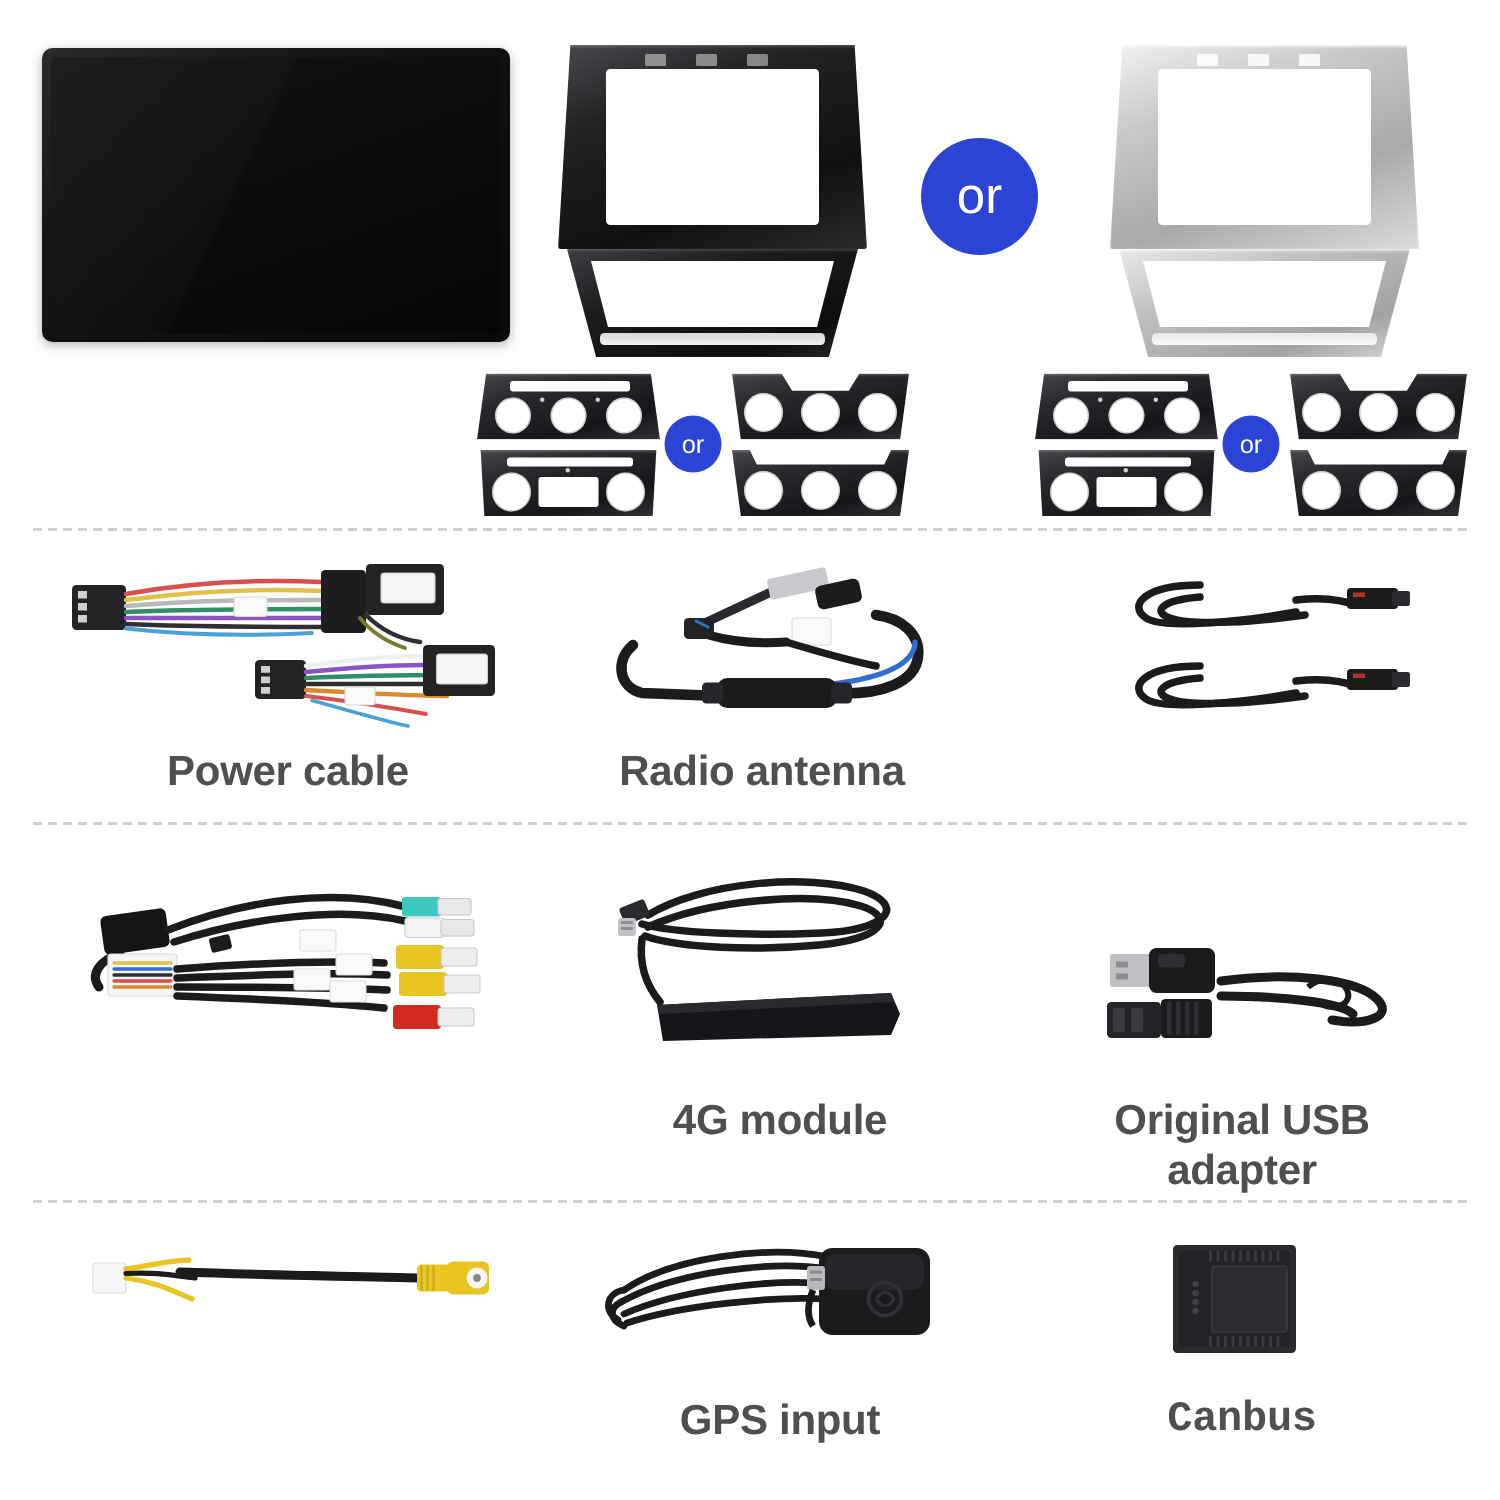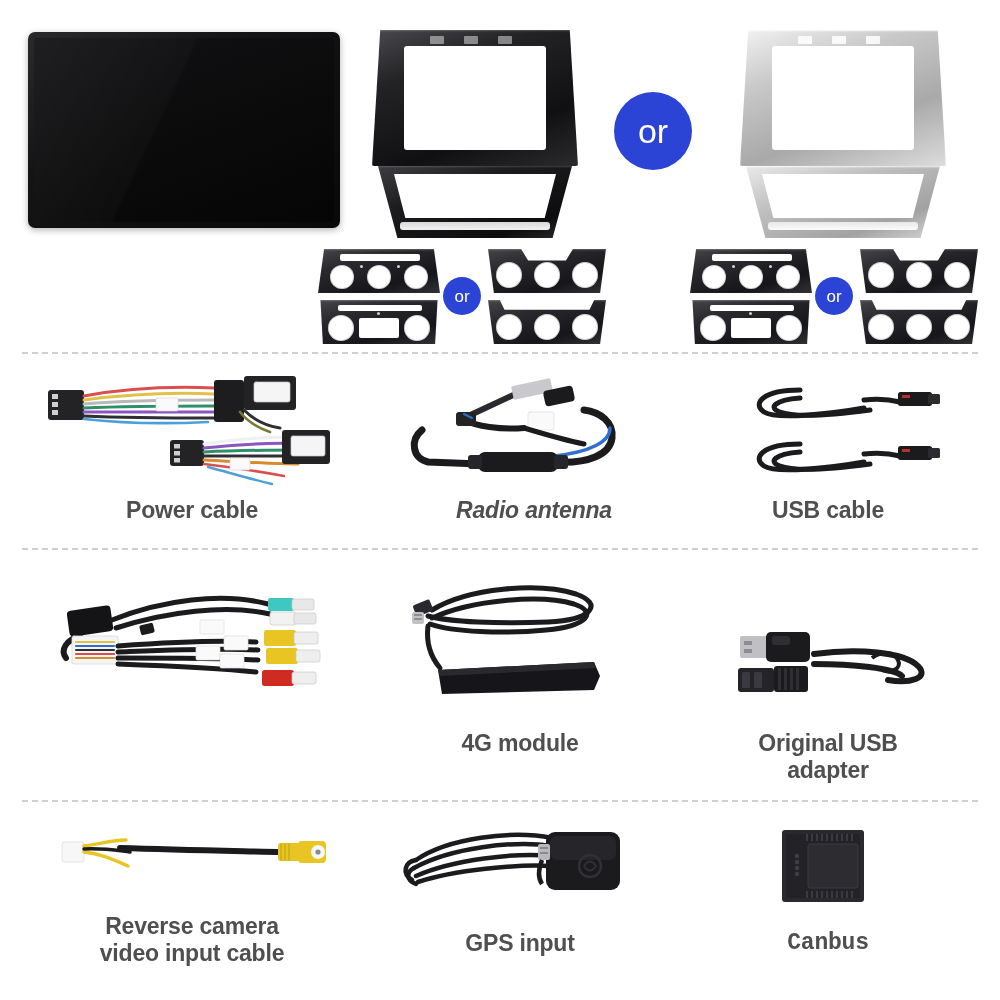--- a/index.html
+++ b/index.html
@@ -17,21 +17,21 @@
     position: absolute; left: 22px; right: 22px; height: 0;
     border-top: 2px dashed #cfcfcf;
   }
 
   
   .label {
     position: absolute;
     text-align: center;
     font-weight: bold;
     color: #4f4f4f;
-    font-size: 23px;
+    font-size: 28px;
     line-height: 1.18;
     letter-spacing: -0.2px;
     white-space: pre-line;
   }
 
   
   .or-badge {
     position: absolute;
     border-radius: 50%;
     background: #2b44d6;
@@ -308,22 +308,21 @@
         <rect x="188" y="16" width="12" height="10" rx="1.5" fill="#2c2c30"></rect>
         <rect x="162" y="17" width="8" height="3" fill="#b5302f"></rect>
         <rect x="158" y="68" width="34" height="14" rx="2.5" fill="#1b1b1e"></rect>
         <rect x="188" y="70" width="12" height="10" rx="1.5" fill="#2c2c30"></rect>
         <rect x="162" y="71" width="8" height="3" fill="#b5302f"></rect>
       </g>
     </svg>
   </div>
 
   <div class="label" style="left:70px;  top:497px; width:244px;">Power cable</div>
-  <div class="label" style="left:412px; top:497px; width:244px;font-style:italic;">Radio antenna</div>
-  <div class="label" style="left:706px; top:497px; width:244px;">USB cable</div>
+  <div class="label" style="left:386px; top:497px; width:244px;">Radio antenna</div>
 
   <div class="divider" style="top:548px;"></div>
 
   <div class="art" style="left:42px; top:584px;">
     <svg width="320" height="122" viewBox="0 0 320 122">
       <g fill="none" stroke-linecap="round">
         <path d="M38 52 C24 56,18 66,24 74" stroke="#1b1b1e" stroke-width="6"></path>
         <rect x="26" y="24" width="44" height="26" rx="4" fill="#141417" transform="rotate(-8 48 37)"></rect>
         <rect x="30" y="52" width="46" height="28" rx="2" fill="#f5f5f5" stroke="#d9d9d9" stroke-width=".8"></rect>
         <g stroke-width="2.2">
@@ -486,18 +485,16 @@
       <rect x="28" y="16" width="50" height="44" rx="2" fill="#2c2c31" stroke="#3a3a40" stroke-width="1"></rect>
       <g fill="#3f3f46">
         <circle cx="17" cy="28" r="2.2"></circle>
           <circle cx="17" cy="34" r="2.2"></circle>
         <circle cx="17" cy="40" r="2.2"></circle>
           <circle cx="17" cy="46" r="2.2"></circle>
       </g>
     </svg>
   </div>
 
-  <div class="label" style="left:62px;  top:913px; width:260px;">Reverse camera
-video input cable</div>
   <div class="label" style="left:398px; top:930px; width:244px;">GPS input</div>
   <div class="label" style="left:706px; top:930px; width:244px;font-family:Liberation Mono, monospace;">Canbus</div>
 
 </div>
 
 </body></html>

